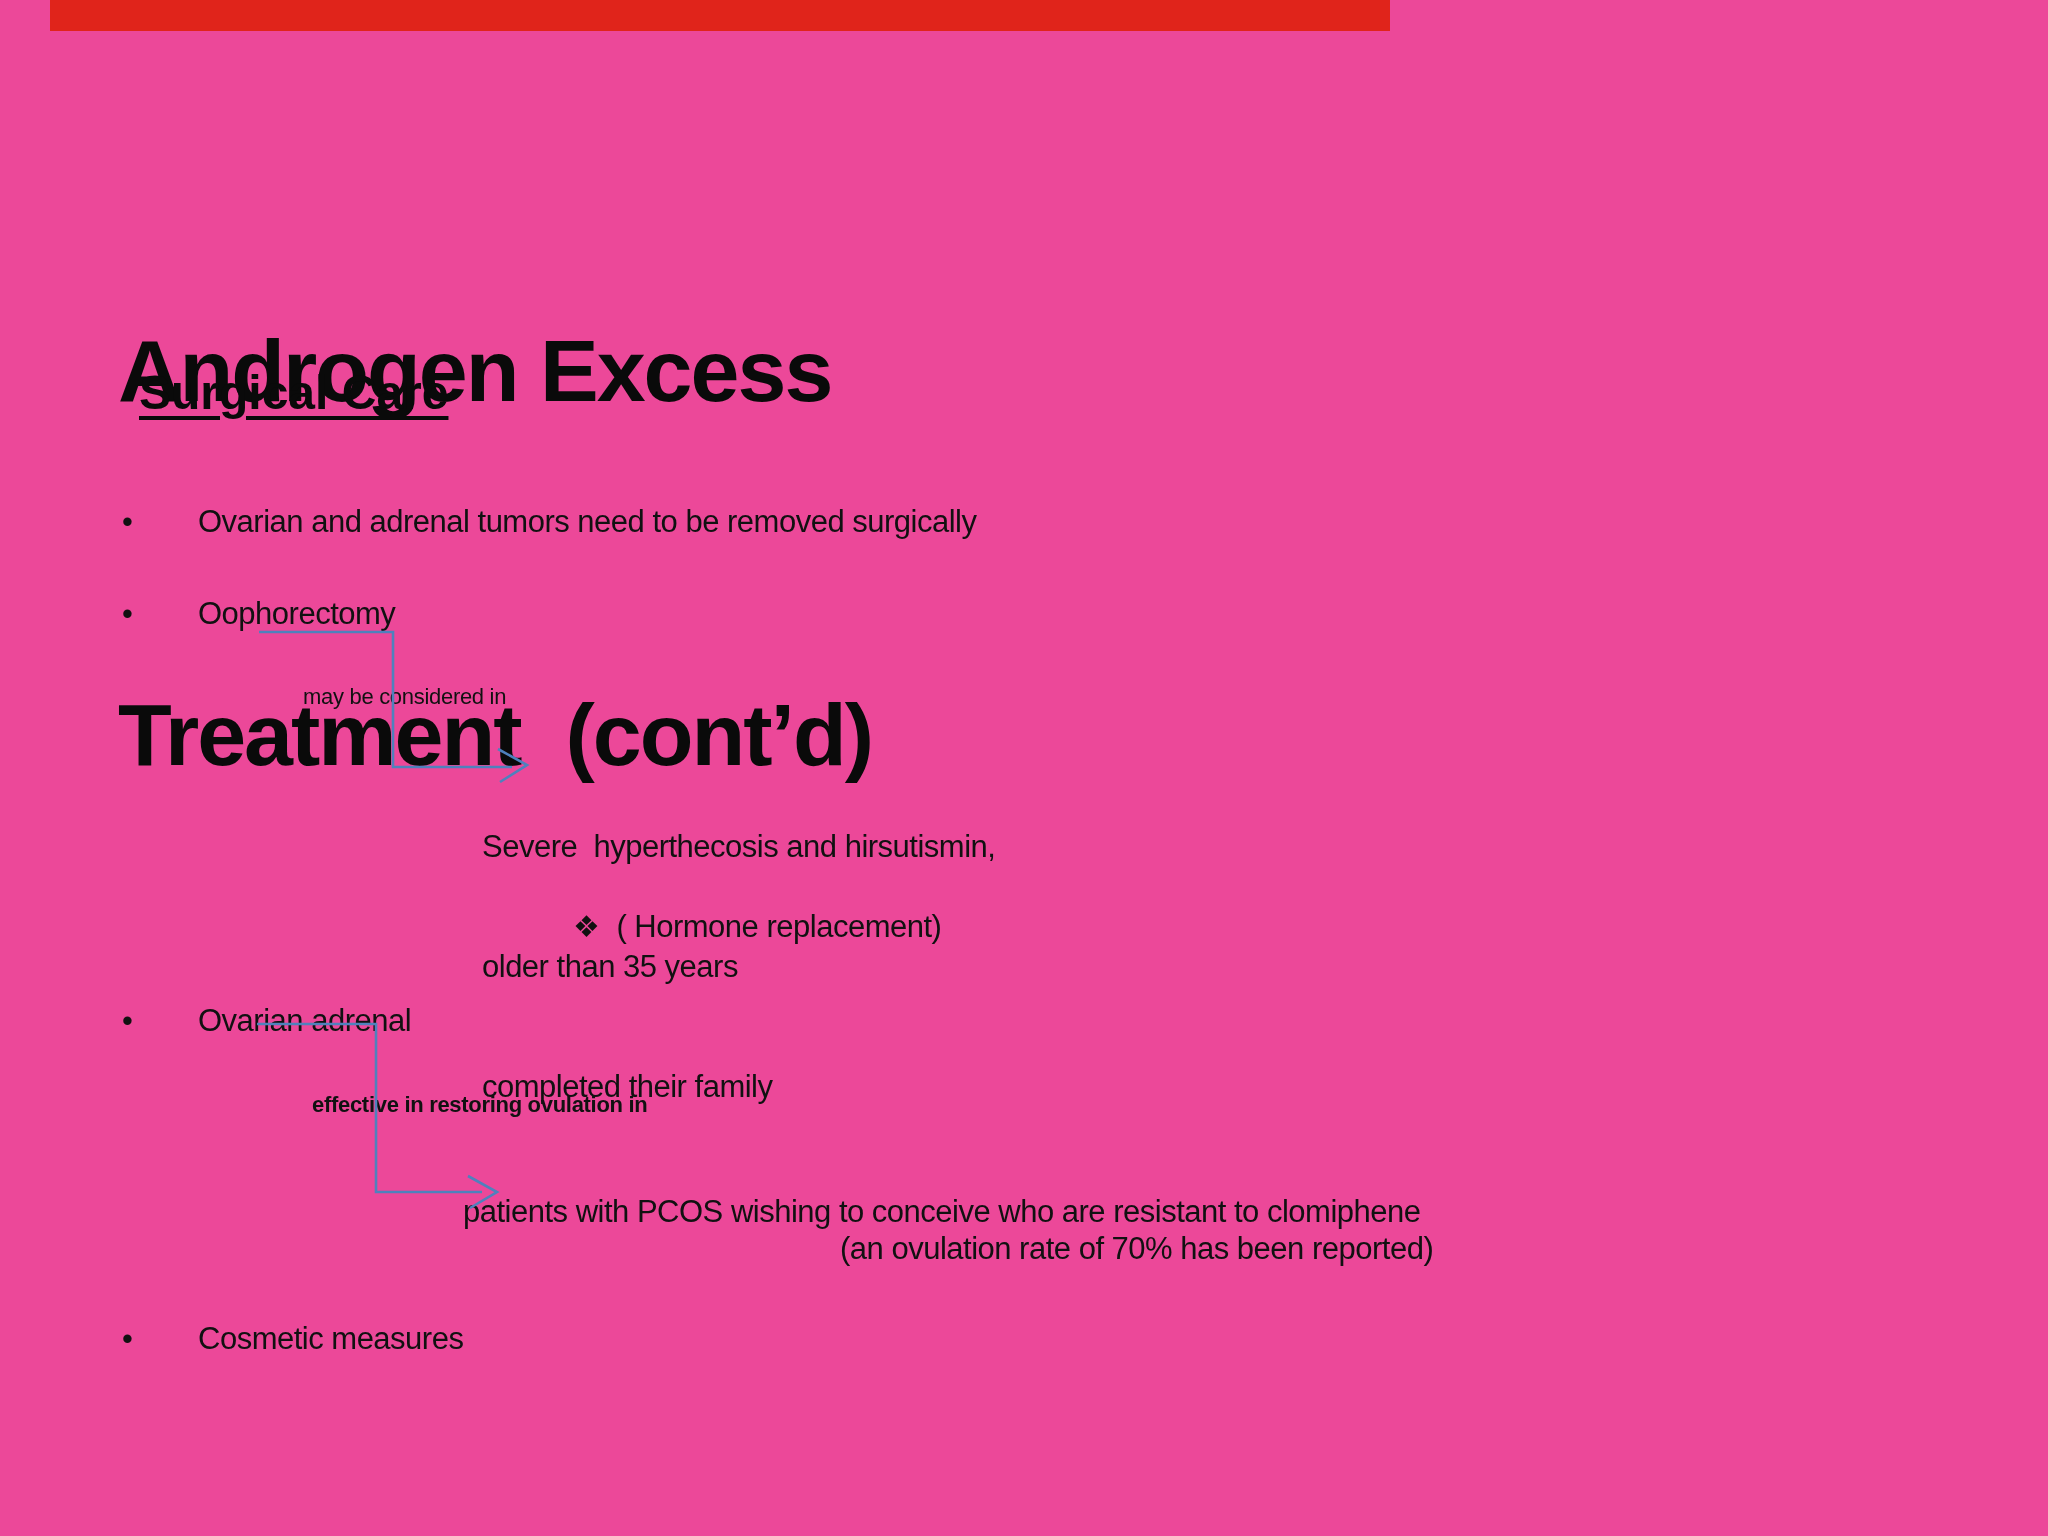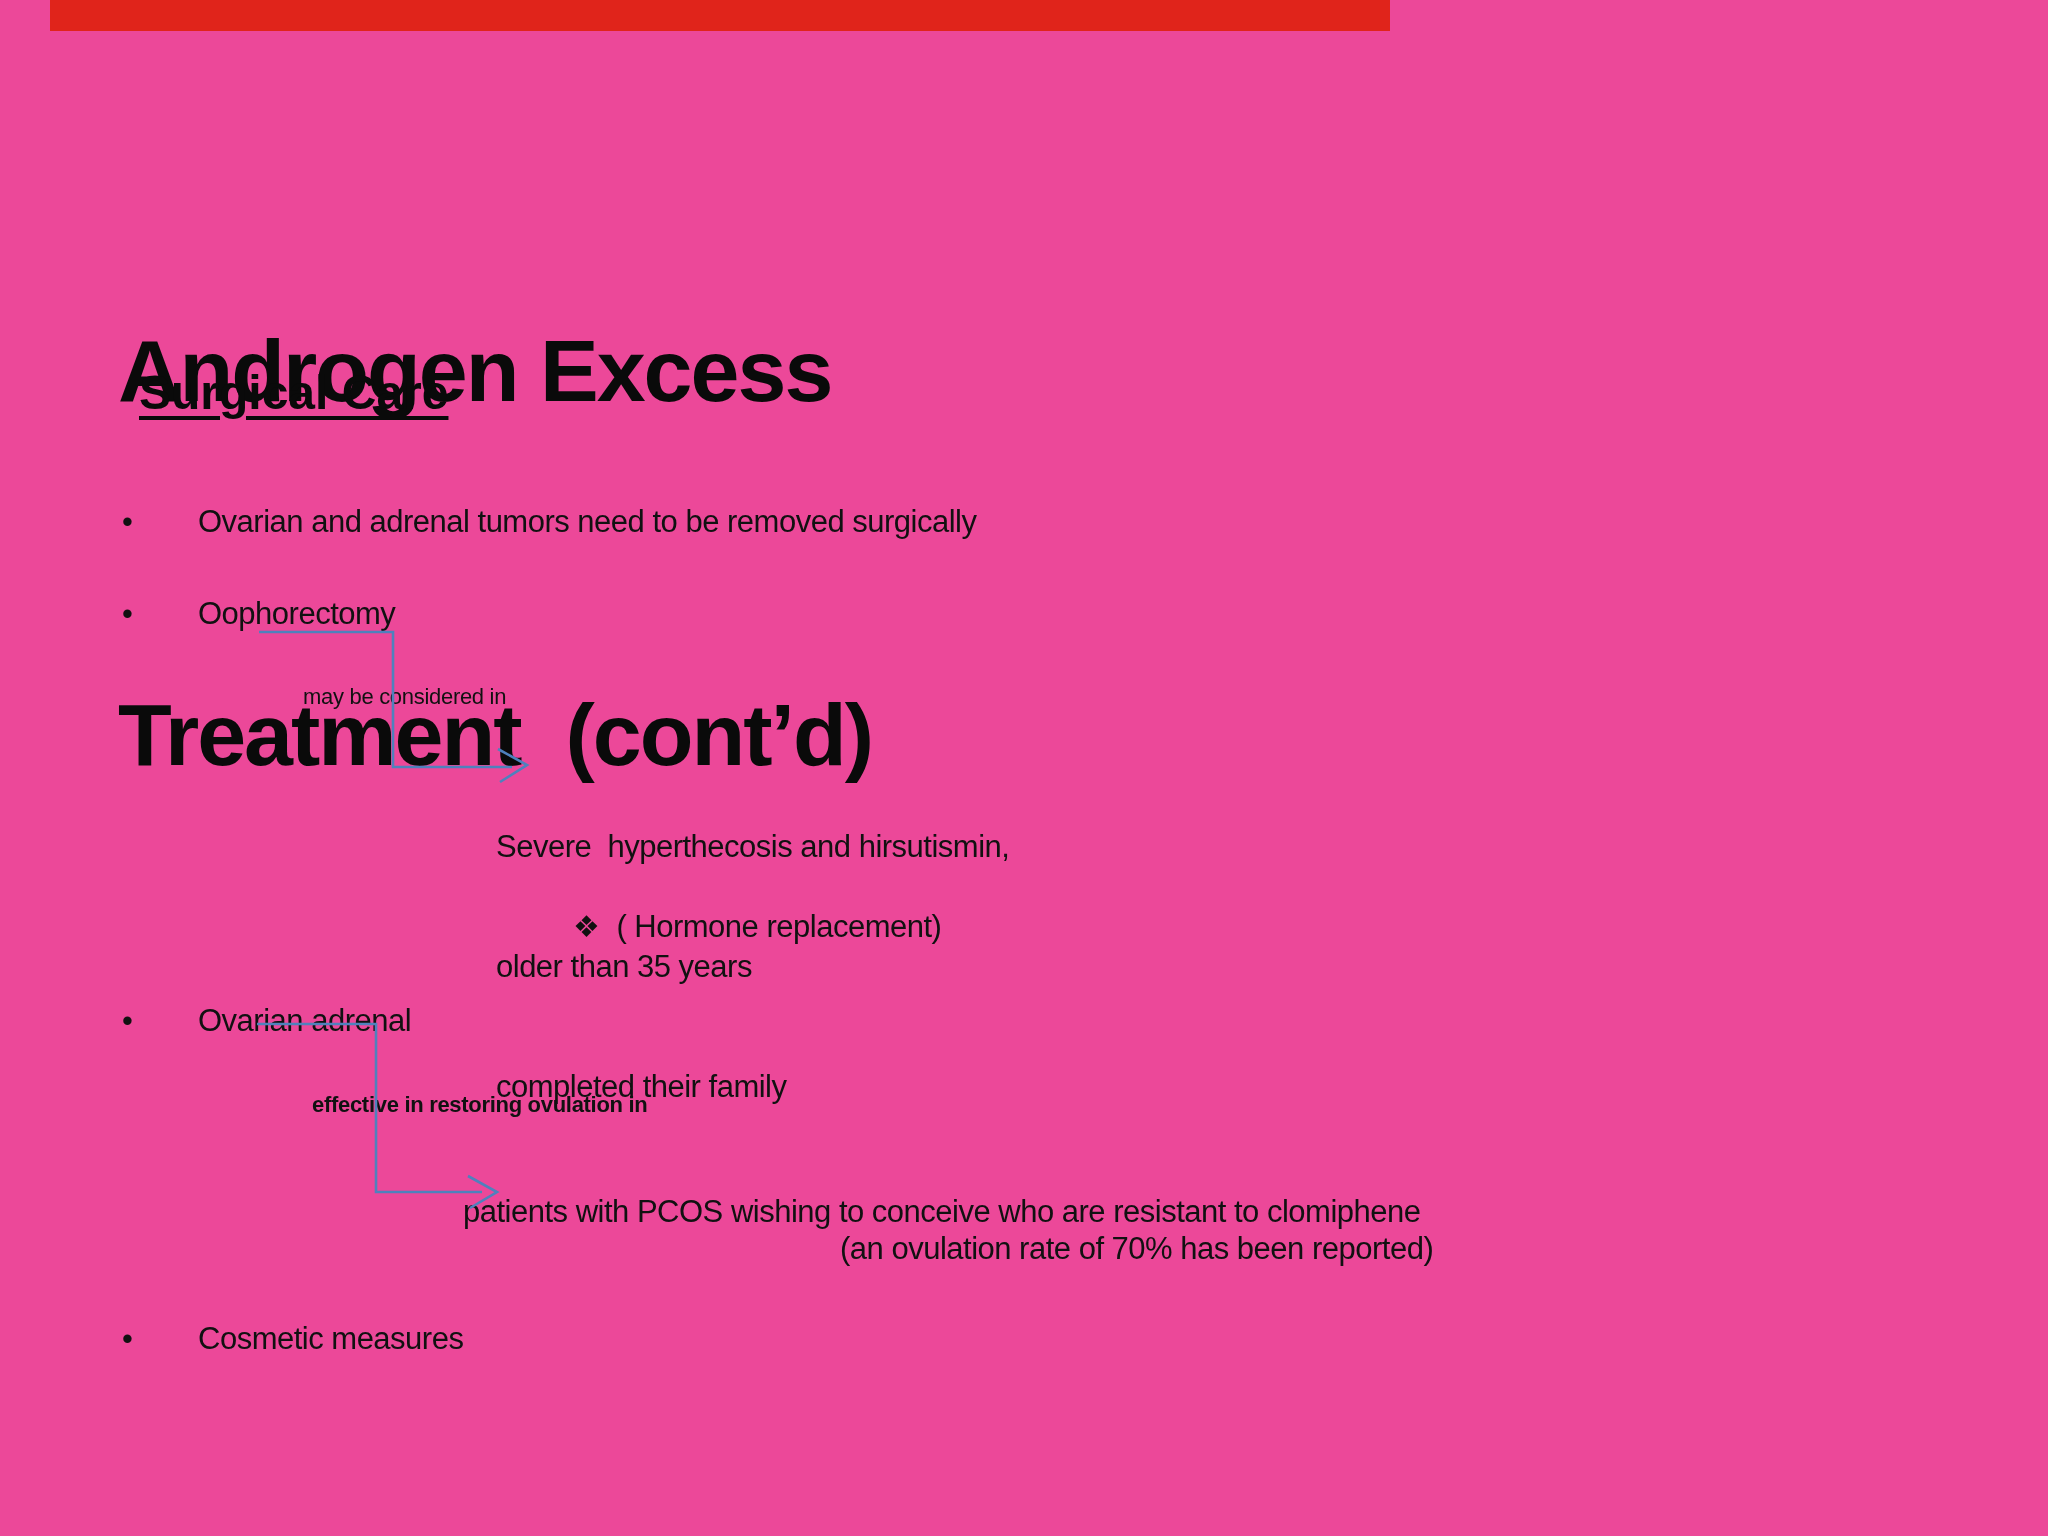--- a/index.html
+++ b/index.html
@@ -86,21 +86,21 @@
   </div>
 
   <div class="bullet-row" style="top:1319px;">
     <span class="bullet-dot">•</span>
     <span>Cosmetic measures</span>
   </div>
 
   <div class="note" style="left:303px;top:683px;">may be considered in</div>
   <div class="note" style="left:312px;top:1091px;font-weight:bold;">effective in restoring ovulation in</div>
 
-  <div class="detail detail-multiline" style="left:496px;top:747px;">
+  <div class="detail detail-multiline" style="left:482px;top:747px;">
     <div>Severe  hyperthecosis and hirsutismin,</div>
     <div>older than 35 years</div>
     <div>completed their family</div>
   </div>
 
   <div class="hormone-row">
     <span class="hormone-glyph">❖</span>
     <span>( Hormone replacement)</span>
   </div>
 

